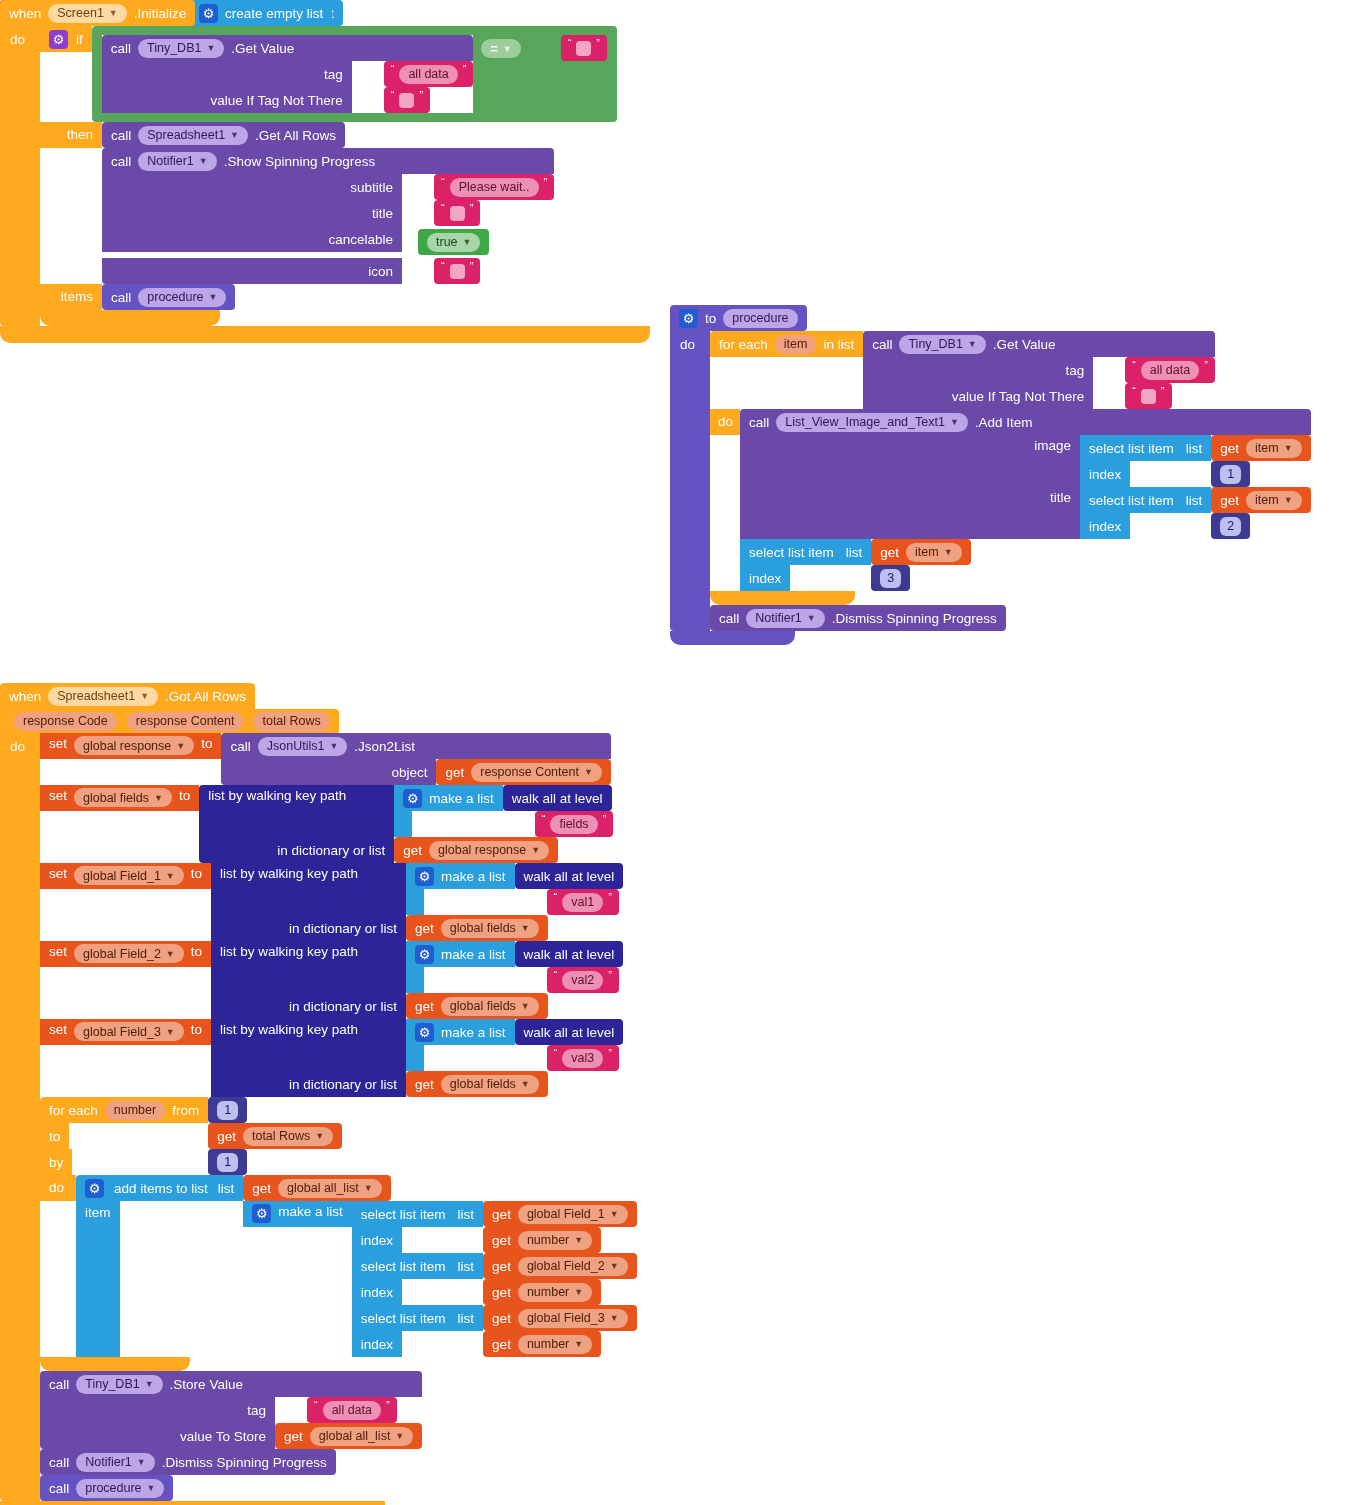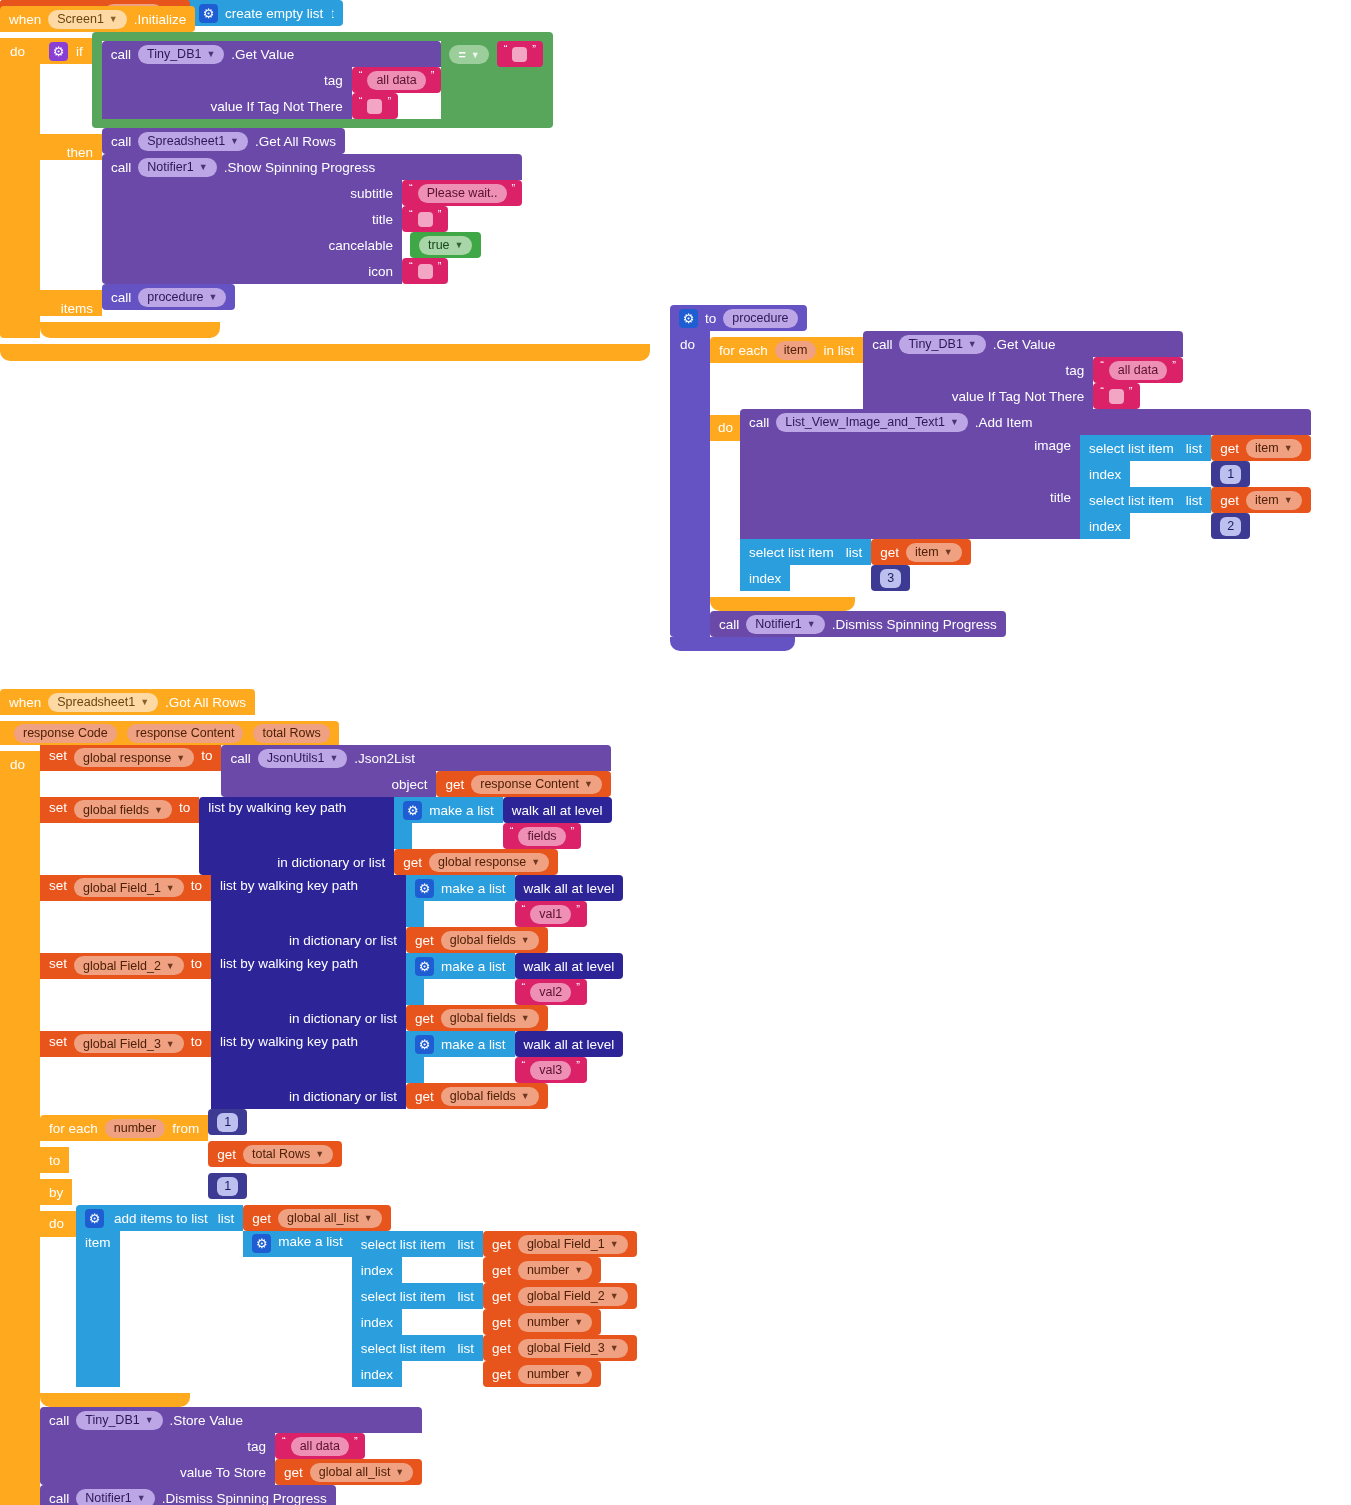--- a/index.html
+++ b/index.html
@@ -8,47 +8,47 @@
   .abs{position:absolute;}
   .flexrow{display:flex;align-items:flex-start;}
   .flexrow.st{align-items:stretch;}
   .flexrow.st > .stack, .flexrow.st > .blk, .flexrow.st > .grid2, .flexrow.st > .c-logic{align-self:flex-start;}
   .stack{display:flex;flex-direction:column;align-items:flex-start;}
   .blk{display:inline-flex;align-items:center;gap:7px;padding:0 9px;height:26px;border-radius:4px;white-space:nowrap;}
   .cell{display:flex;align-items:center;gap:7px;padding:0 9px;height:26px;white-space:nowrap;box-sizing:border-box;}
   .cell.r{justify-content:flex-end;}
   .grid2{display:grid;grid-template-columns:max-content max-content;justify-items:start;}
   .span2{grid-column:1/3;justify-self:stretch;}
-  .c-evt{background:#FFA91E;margin-top:6px;}
+  .c-evt{background:#FFA91E;}
   .c-var{background:#E7551C;align-items:center;}
   .c-list{background:#2B9FDE;}
   .c-comp{background:#6A49A8;}
   .c-proc{background:#6553C3;}
   .c-logic{background:#58A55C;}
   .c-dict{background:#2D2498;}
   .c-math{background:#3D3A94;}
   .rounded{border-radius:4px;}
   .pill{display:inline-flex;align-items:center;gap:5px;border-radius:10px;padding:0 9px;height:19px;font-size:12.5px;white-space:nowrap;}
   .pill.tan{background:#FFD9A3;color:#6A4510;}
   .pill.salmon{background:#F0A181;color:#4E2008;}
   .pill.lav{background:#BCA6E6;color:#2E1658;}
   .pill.pink{background:#EE8FB5;color:#5A1030;}
   .pill.grn{background:#A9D6A9;color:#17491C;}
   .pill.eq{background:#9CCE9C;color:#fff;font-weight:bold;}
   .pill.indigo{background:#BDC0EE;color:#191A5E;border-radius:6px;padding:0 7px;}
   .tri{font-size:9px;opacity:.8;}
   .gear{width:19px;height:19px;border-radius:4px;background:#1F5ED2;color:#fff;display:inline-flex;
         align-items:center;justify-content:center;font-size:13px;flex:0 0 auto;}
   .gear.purple{background:#8A3FD4;}
-  .str{display:inline-flex;align-items:center;gap:5px;padding:0 7px;height:26px;border-radius:4px;background:#DB2268;}
+  .str{display:inline-flex;align-items:center;gap:5px;padding:0 7px;height:26px;border-radius:4px;background:#DB2268;margin-left:32px;}
   .str::before{content:"\201C";font-size:11px;align-self:flex-start;margin-top:2px;}
   .str::after{content:"\201D";font-size:11px;align-self:flex-start;margin-top:2px;}
   .empty-sq{width:15px;height:15px;border-radius:4px;background:#F2A6C4;display:inline-block;}
   .bar{height:16px;border-radius:0 0 10px 10px;}
-  .lab{align-self:stretch;align-items:flex-end;padding-top:5px;justify-content:flex-end;width:62px;}
+  .lab{align-self:stretch;align-items:flex-start;padding-top:5px;justify-content:flex-end;width:62px;}
   .spine{flex:0 0 40px;box-sizing:border-box;padding:6px 0 0 10px;border-radius:0 0 0 4px;}
   .w-getv{min-width:250px;}
   .w-getv2{min-width:230px;}
   .w-show{min-width:300px;}
   .w-add{min-width:340px;}
   .w-store{min-width:235px;}
   .w-json{min-width:215px;}
   .w-dict{min-width:195px;}
   .hcell{height:52px;align-items:flex-start;padding-top:3px;}
   .whitebg{background:#fff;}
@@ -213,21 +213,21 @@
                   <span>title</span>
                 </div>
               <div class="cell" style="padding:0">
                   <span class="str">
                     <span class="empty-sq"></span>
                   </span>
                 </div>
               <div class="cell c-comp r w-show">
                   <span>cancelable</span>
                 </div>
-              <div class="cell" style="padding:8px">
+              <div class="cell" style="padding:16px">
                   <span class="blk c-logic" style="height:26px;background:#3FA746">
                     <span class="pill grn">
                       <span>true</span>
                       <span class="tri">▼</span>
                     </span>
                   </span>
                 </div>
               <div class="cell c-comp r w-show" style="border-radius:0 0 0 4px">
                   <span>icon</span>
                 </div>

